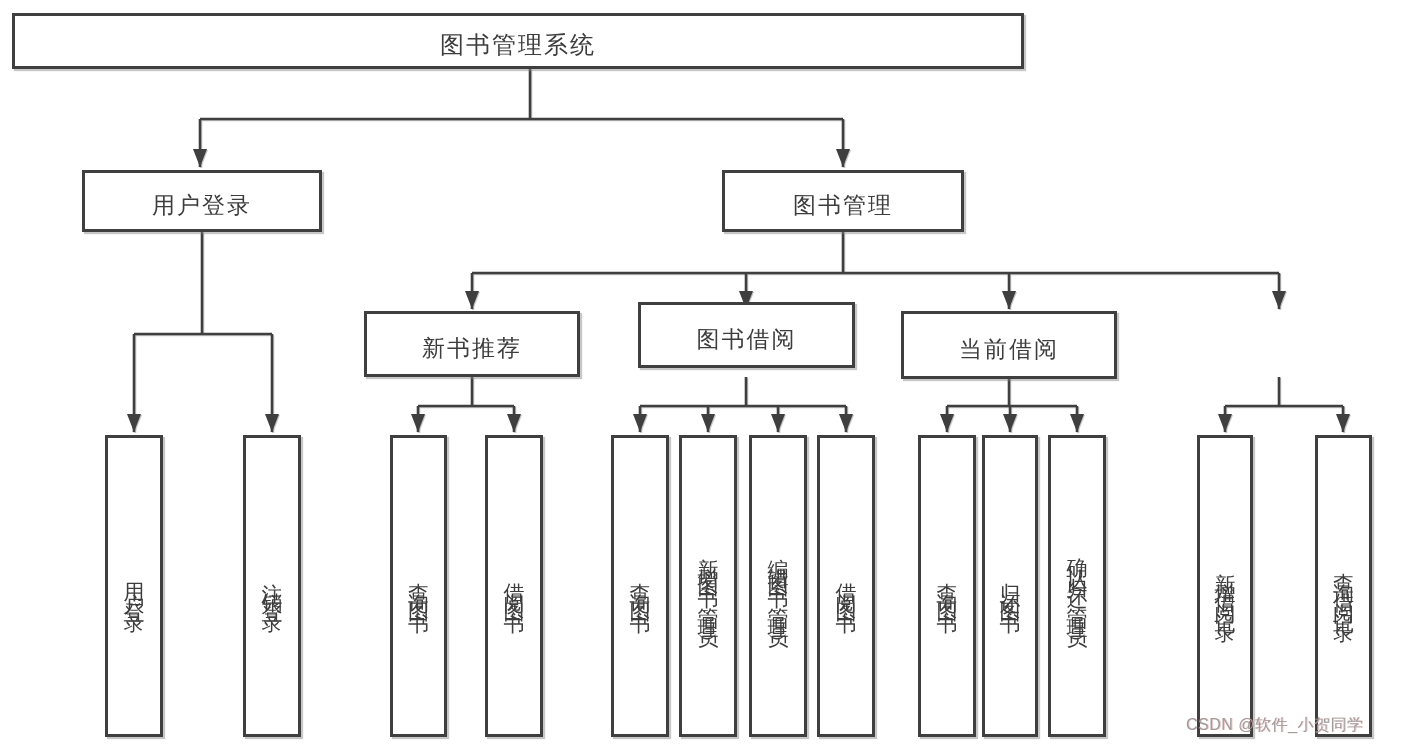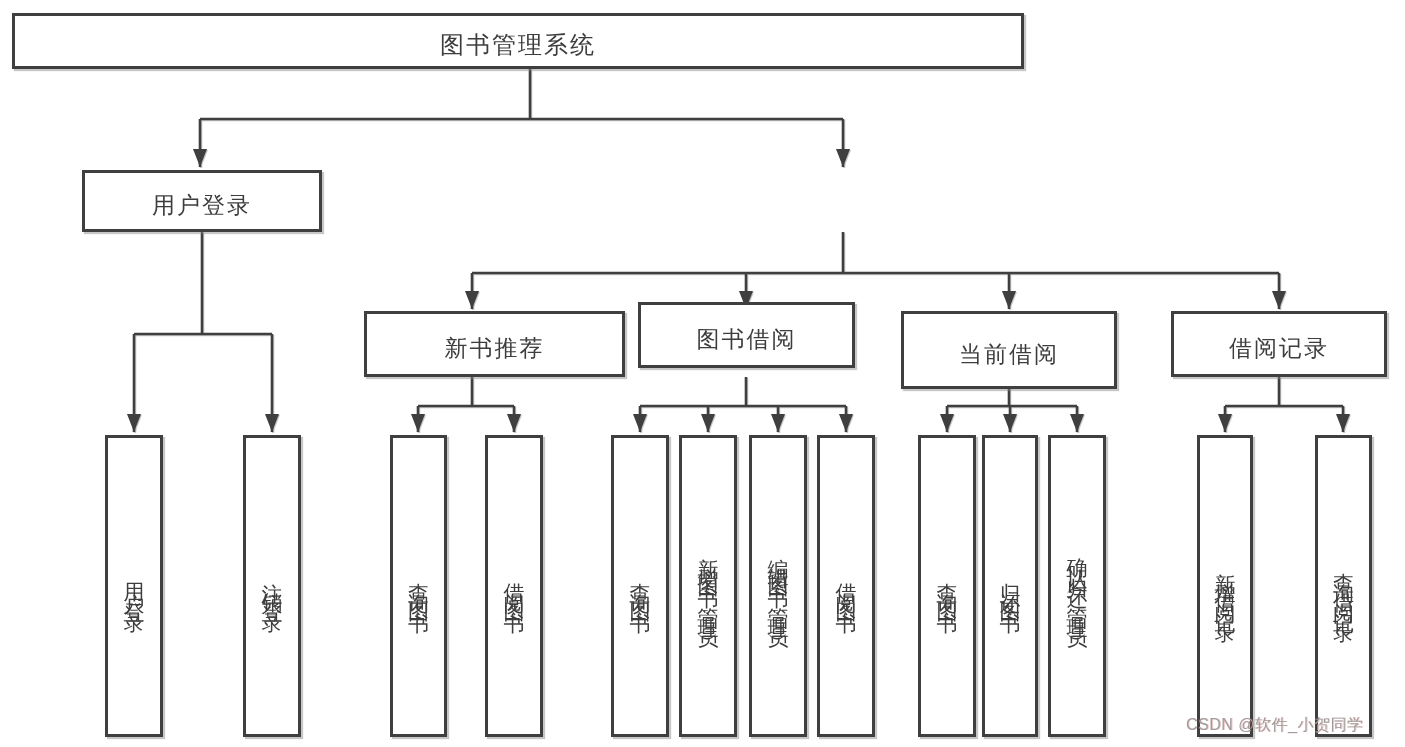--- a/index.html
+++ b/index.html
@@ -70,32 +70,32 @@
     </g>
   </svg>
 
   <div class="node h rootbox" style="left:12px;top:13px;width:1012px;height:56px">
     <span class="lbl">图书管理系统</span>
   </div>
 
   <div class="node h" style="left:82px;top:170px;width:240px;height:62px">
     <span class="lbl">用户登录</span>
   </div>
+  <div class="node h" style="left:722px;top:170px;width:242px;height:62px">
+    <span class="lbl">图书管理</span>
+  </div>
 
-  <div class="node h" style="left:364px;top:311px;width:261px;height:66px">
+  <div class="node h" style="left:364px;top:311px;width:216px;height:66px">
     <span class="lbl">新书推荐</span>
   </div>
   <div class="node h" style="left:638px;top:302px;width:217px;height:66px">
     <span class="lbl">图书借阅</span>
   </div>
-  <div class="node h" style="left:901px;top:311px;width:216px;height:78px">
+  <div class="node h" style="left:901px;top:311px;width:216px;height:68px">
     <span class="lbl">当前借阅</span>
-  </div>
-  <div class="node h" style="left:1171px;top:311px;width:216px;height:66px">
-    <span class="lbl">借阅记录</span>
   </div>
 
   <div class="node v" style="left:105px;top:435px;width:58px;height:302px">
     <span class="lbl">用户登录</span>
   </div>
   <div class="node v" style="left:243px;top:435px;width:58px;height:302px">
     <span class="lbl">注销登录</span>
   </div>
 
   <div class="node v" style="left:390px;top:435px;width:57px;height:302px">

